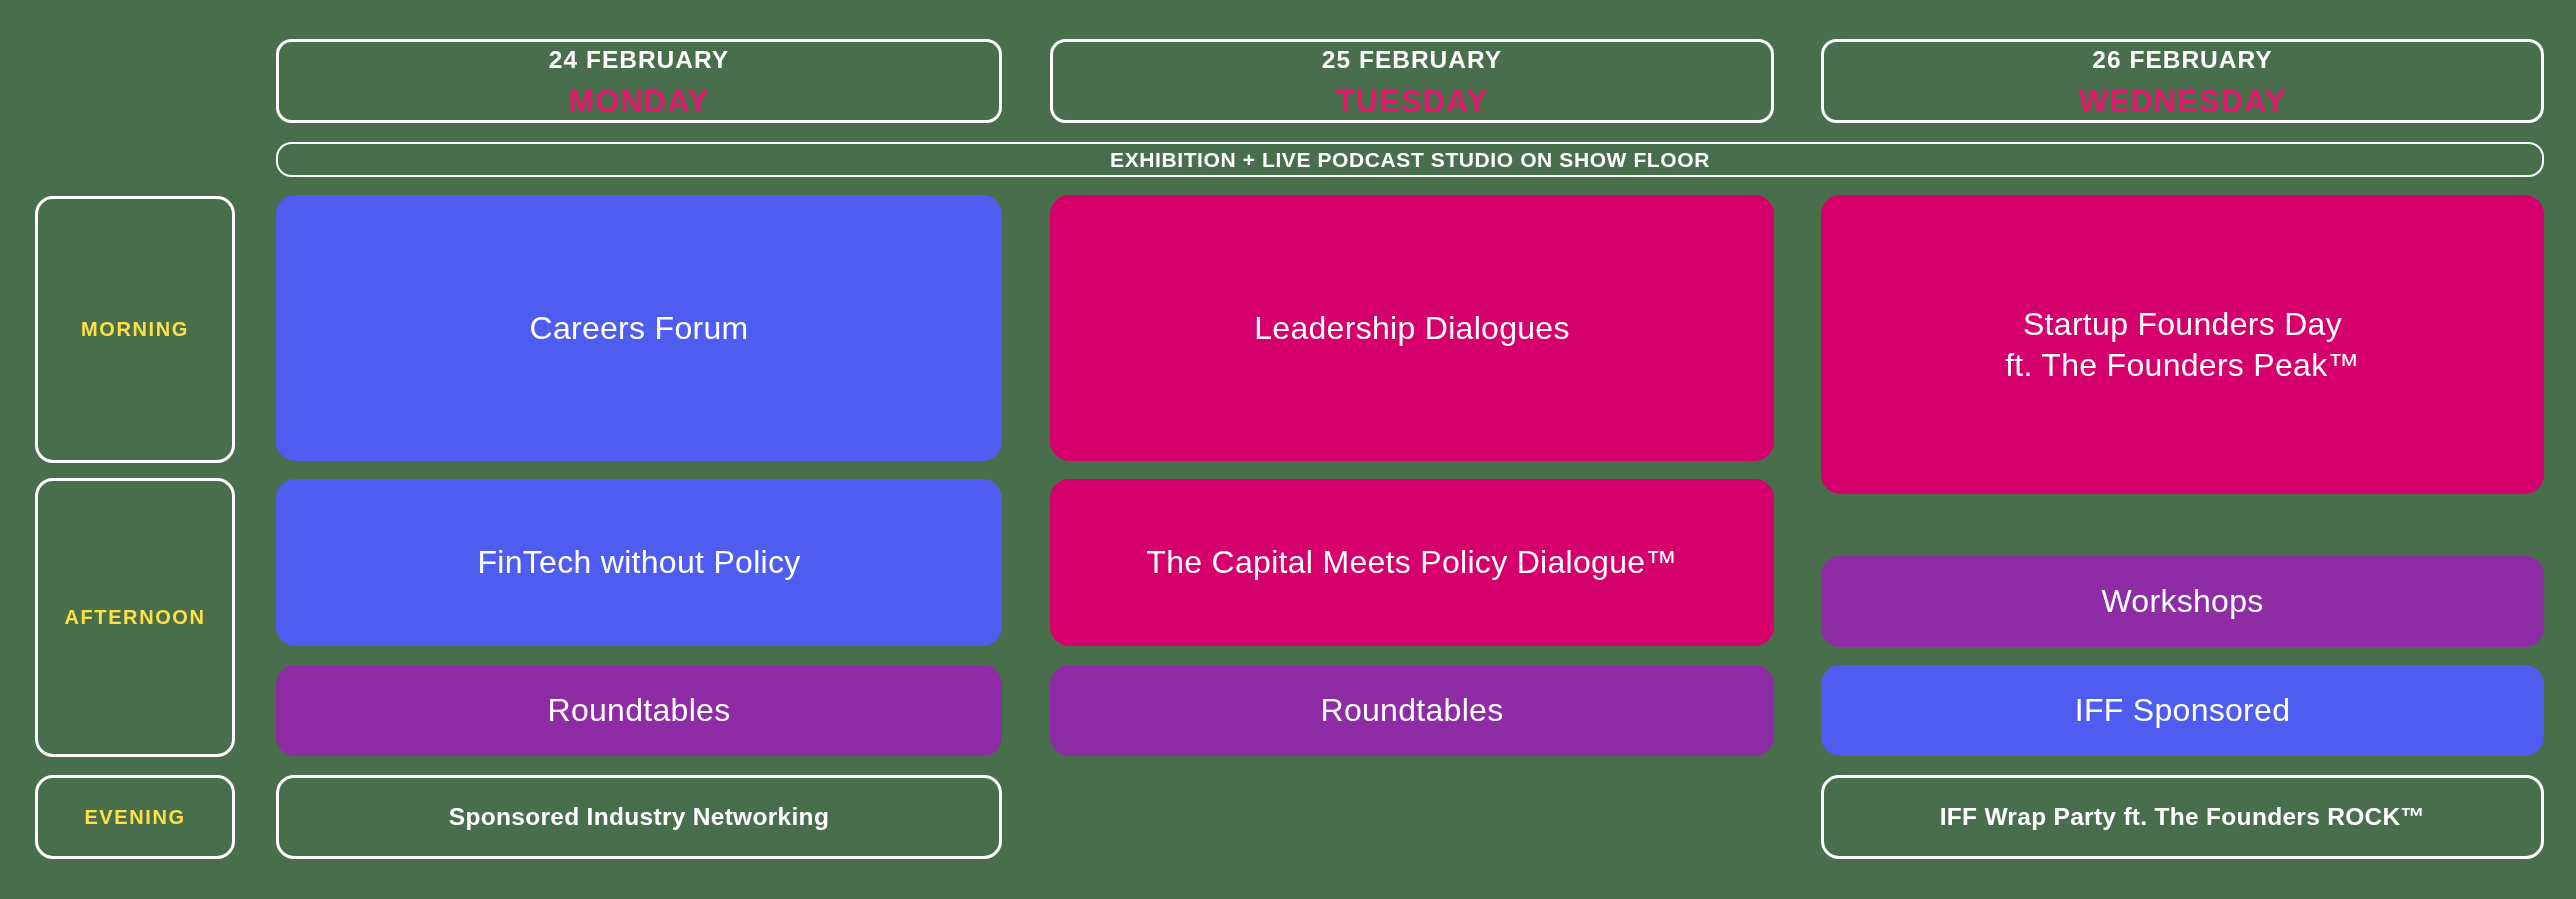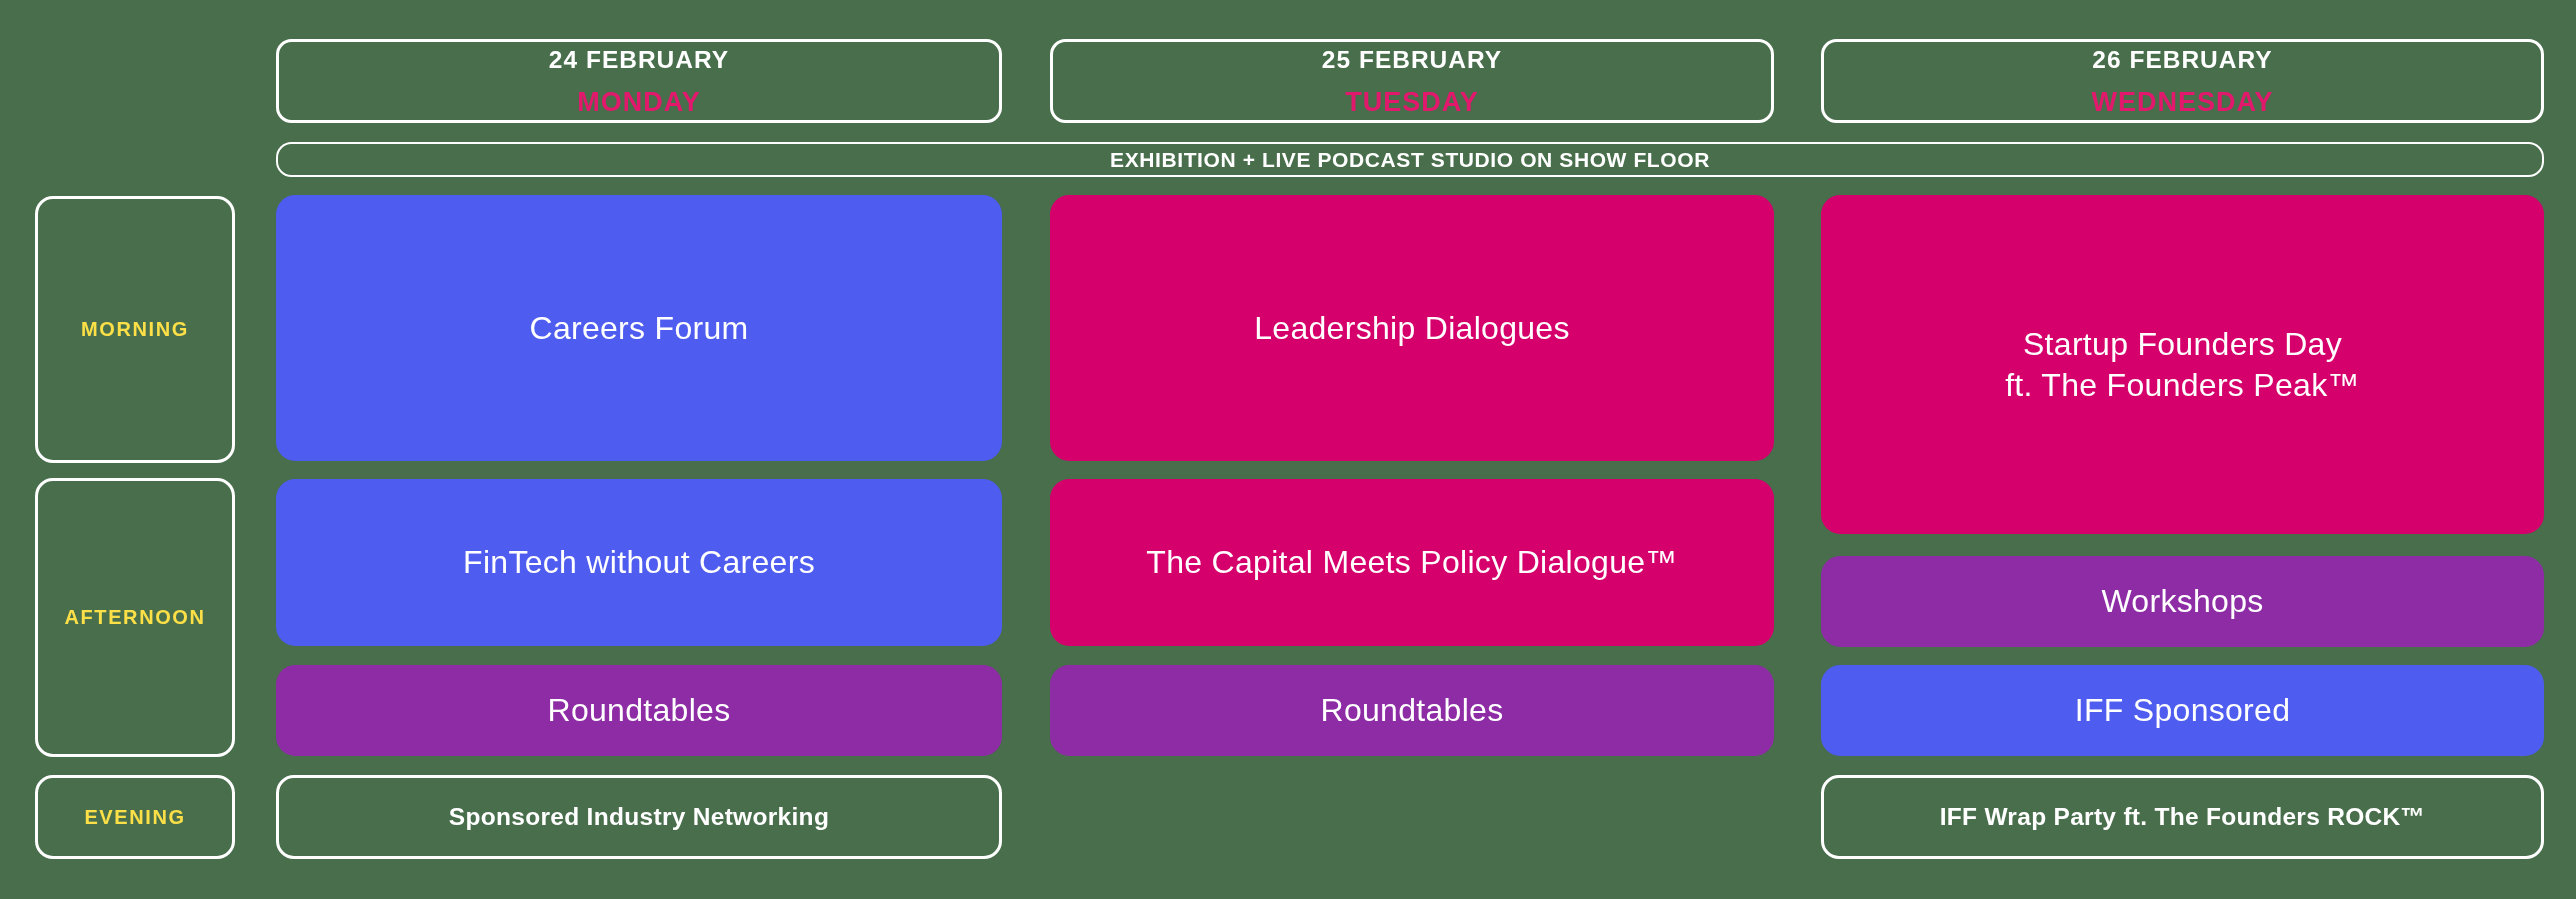--- a/index.html
+++ b/index.html
@@ -32,37 +32,37 @@
   
   .labelcol { left:35px;  width:200px; }
   .col1 { left:276px;  width:726px; }
   .col2 { left:1050px; width:724px; }
   .col3 { left:1821px; width:723px; }
 
   
   .row-header { top:39px; height:84px; flex-direction:column; border-radius:15.5px; }
   .row-banner { top:142px; height:35px; left:276px; width:2268px; border-width:2.6px; border-radius:15.5px; }
   .row-morning    { top:195px;  height:266px; }
-  .row-morning-tall { top:195px; height:339px;align-items:center; }
+  .row-morning-tall { top:195px; height:299px;align-items:center; }
   .row-afternoon  { top:479px;  height:167px; }
   .row-workshops  { top:556px;  height:91px; }
   .row-roundtable { top:665px; height:91px; }
   .row-evening    { top:775px; height:84px; }
 
   .label-morning   { top:196px;  height:267px; }
   .label-afternoon { top:478px;  height:279px; }
   .label-evening   { top:775px; height:84px; }
 
   
   .date-line {
     font-weight:bold; font-size:24.5px; line-height:30px;
     letter-spacing:1px; color:#ffffff;
   }
   .week-line {
-    font-weight:bold; font-size:27px; line-height:30px;
+    font-weight:bold; font-size:31px; line-height:30px;
     letter-spacing:1px; color:#E2186C;
   }
   .banner-text {
     font-weight:bold; font-size:21px; letter-spacing:0.6px; color:#ffffff;
   }
   .time-text {
     font-weight:bold; font-size:20px; letter-spacing:1.6px; color:#fde047;
   }
   .event-text {
     font-weight:normal; font-size:32px; letter-spacing:0.3px;
@@ -101,21 +101,21 @@
     <span class="time-text">AFTERNOON</span>
   </div>
   <div class="abs outline labelcol label-evening">
     <span class="time-text">EVENING</span>
   </div>
 
   <div class="abs block blue col1 row-morning">
     <span class="event-text">Careers Forum</span>
   </div>
   <div class="abs block blue col1 row-afternoon">
-    <span class="event-text">FinTech without Careers</span>
+    <span class="event-text">FinTech without Policy</span>
   </div>
   <div class="abs block purple col1 row-roundtable">
     <span class="event-text">Roundtables</span>
   </div>
   <div class="abs outline col1 row-evening">
     <span class="evening-text">Sponsored Industry Networking</span>
   </div>
 
   <div class="abs block pink col2 row-morning">
     <span class="event-text">Leadership Dialogues</span>

